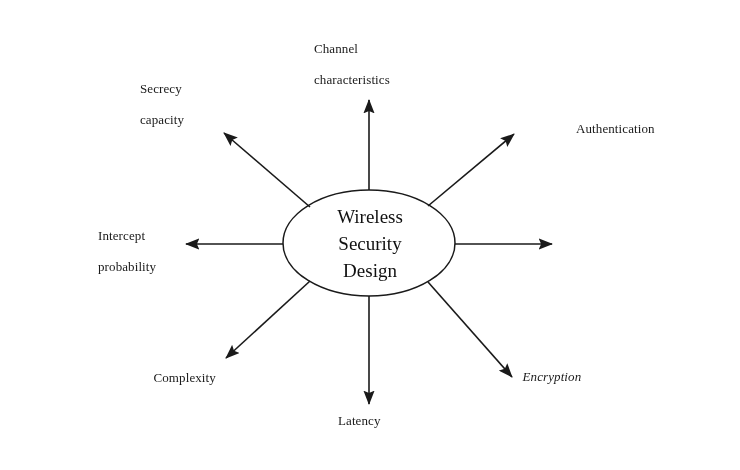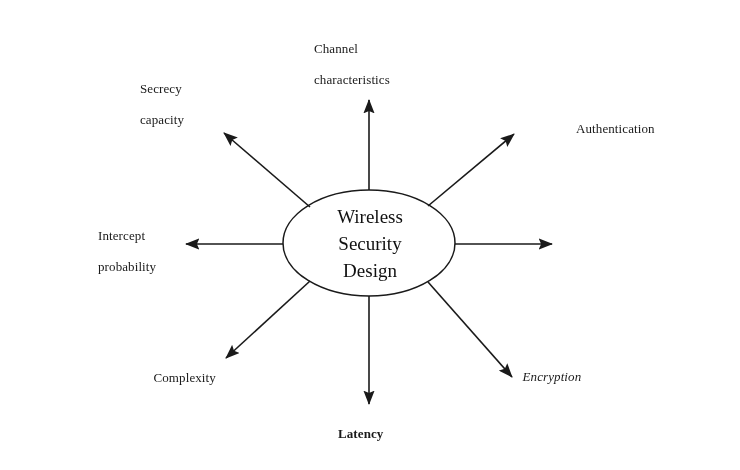--- a/index.html
+++ b/index.html
@@ -86,15 +86,15 @@
 
   <div class="node-label" style="left: 314px; top: 33px;">Channel
 characteristics</div>
   <div class="node-label" style="left: 140px; top: 73px;">Secrecy
 capacity</div>
   <div class="node-label" style="left: 576px; top: 112.5px;">Authentication</div>
   <div class="node-label" style="left: 98px; top: 220px;">Intercept
 probability</div>
   <div class="node-label" style="left: 132.5px; top: 361.5px; margin-left: 21px;">Complexity</div>
   <div class="node-label" style="left: 522.5px; top: 360.5px; font-style: italic;">Encryption</div>
-  <div class="node-label" style="left: 338px; top: 418px; font-weight: bold;">Latency</div>
+  <div class="node-label" style="left: 338px; top: 405px;">Latency</div>
 
 </div>
 
 </body></html>

